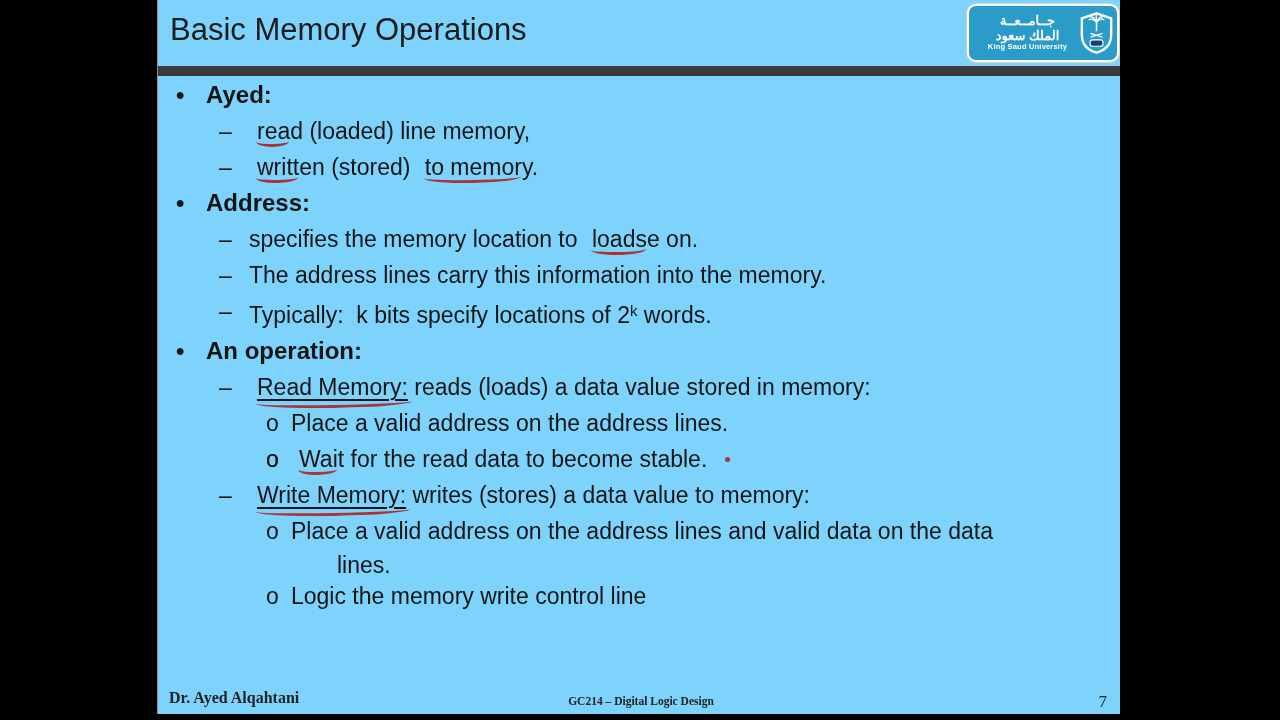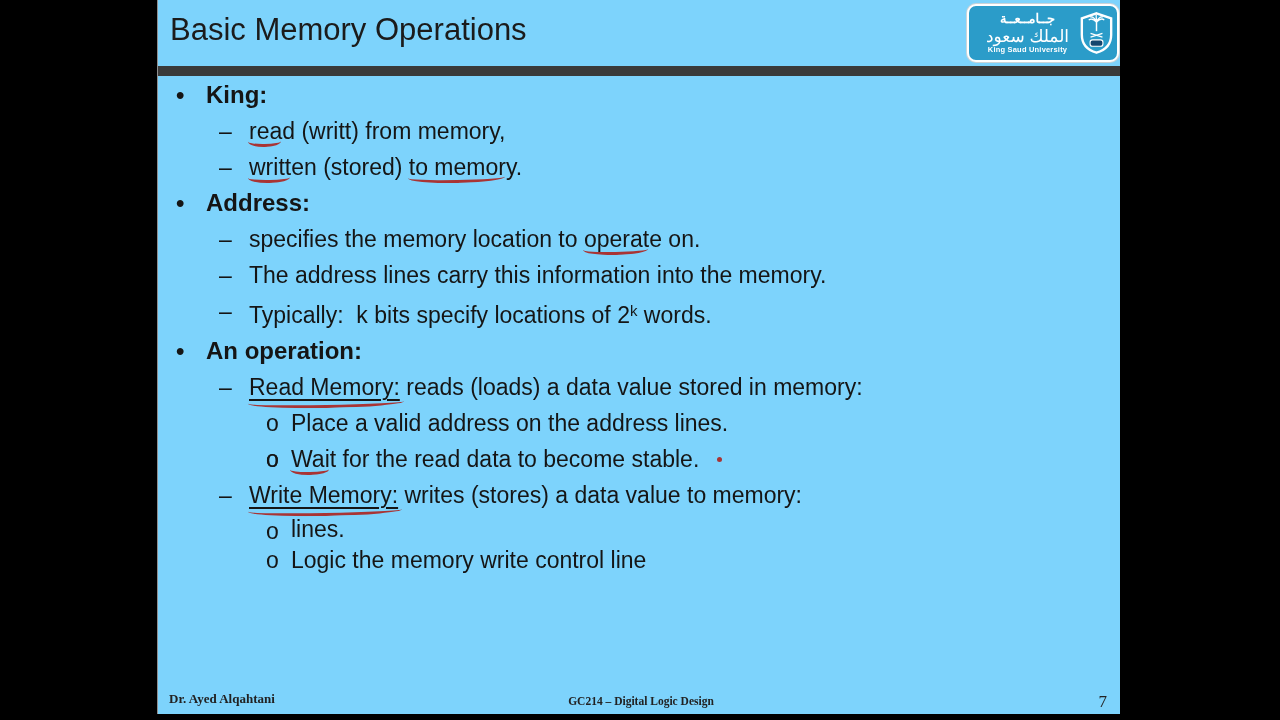--- a/index.html
+++ b/index.html
@@ -16,50 +16,50 @@
   .title{position:absolute;left:12px;top:12px;font-size:31px;color:#1b1b1b;}
   .sep{position:absolute;left:0;top:66px;width:100%;height:10px;background:#3a3a3a;}
 
   
   .logo{position:absolute;left:809px;top:4px;width:152px;height:58px;
         background:#2b9cc9;border:2px solid #fff;border-radius:9px;
         box-shadow:0 0 0 1px #c9d4d9;box-sizing:border-box;
         display:flex;align-items:center;padding:3px 4px 3px 8px;justify-content:flex-end;}
   .logo-text{flex:1;text-align:center;color:#fff;line-height:1.12;}
   .logo-ar1{font-size:13px;font-weight:bold;}
-  .logo-ar2{font-size:17px;font-weight:normal;}
+  .logo-ar2{font-size:13px;font-weight:bold;}
   .logo-en{font-size:7.5px;letter-spacing:.2px;white-space:nowrap;font-weight:bold;}
   .shield{width:33px;height:44px;flex:0 0 auto;margin-left:2px;}
 
   
   .content{position:absolute;left:0;top:77px;width:100%;}
   .line{position:relative;font-size:23px;color:#151515;line-height:36px;}
   .line .marker{position:absolute;top:0;}
   .l1{padding-left:48px;font-weight:bold;font-size:24px;}
   .l1 .marker{left:18px;}
   .l2{padding-left:91px;}
   .l2 .marker{left:61px;}
   .l3{padding-left:133px;}
   .l3 .marker{left:108px;}
-  .controw{padding-left:133px;line-height:32px;}
+  .controw{padding-left:133px;line-height:32px;margin-left:46px;}
   .tight{line-height:31px;}
 
   
-  .rm{position:relative;}
+  .rm{position:relative;margin-left:8px;}
   .rm::after{content:"";position:absolute;left:-1px;right:1px;bottom:-3px;height:8px;
              border-bottom:3px solid #a93434;border-radius:50%;transform:rotate(-1deg);}
   .ul{text-decoration:underline;text-decoration-thickness:1.5px;text-underline-offset:4px;}
   .ul.rm::after{bottom:-8px;right:-4px;}
   .red-dot{display:inline-block;width:5px;height:5px;border-radius:50%;
            background:#a93434;margin-left:18px;vertical-align:5px;}
   .sup{font-size:15px;vertical-align:7px;}
 
   
   .f-author{position:absolute;left:11px;bottom:7px;color:#222;
-            font-family:"Liberation Serif",serif;font-weight:bold;font-size:13px;}
+            font-family:"Liberation Serif",serif;font-weight:bold;font-size:16px;}
   .f-course{position:absolute;left:0;right:13px;bottom:7px;text-align:center;color:#222;
             font-family:"Liberation Serif",serif;font-weight:bold;font-size:11.5px;padding-left:17px;}
   .f-page{position:absolute;right:13px;bottom:2px;color:#222;
           font-family:"Liberation Serif",serif;font-size:17px;}
 </style>
 </head>
 <body>
 
 <div class="stage">
   <div class="letterbox left"></div>
@@ -80,34 +80,34 @@
         <path d="M18 11 v10" stroke="#ffffff" stroke-width="1.6" fill="none"></path>
         <path d="M18 11 C14.5 7.5 11.5 7 9.5 9 M18 11 C16 6.5 13 5 11 5.5 M18 11 C18 5.5 17 4 18 3 M18 11 C20 6.5 23 5 25 5.5 M18 11 C21.5 7.5 24.5 7 26.5 9" fill="none" stroke="#ffffff" stroke-width="1.4"></path>
         <path d="M11.5 23.5 L24.5 27.5 M24.5 23.5 L11.5 27.5" stroke="#ffffff" stroke-width="1.4"></path>
         <rect x="11" y="30.5" width="14" height="7" rx="2.5" fill="#15456e" stroke="#ffffff" stroke-width="1.2"></rect>
       </svg>
     </div>
 
     <div class="sep"></div>
 
     <div class="content">
-      <div class="line l1"><span class="marker">•</span><span>King:</span></div>
-      <div class="line l2"><span class="marker">–</span><span class="rm">rea</span><span>d (writt) from memory,</span></div>
+      <div class="line l1"><span class="marker">•</span><span>Ayed:</span></div>
+      <div class="line l2"><span class="marker">–</span><span class="rm">rea</span><span>d (loaded) line memory,</span></div>
       <div class="line l2"><span class="marker">–</span><span class="rm">writt</span><span>en (stored) </span><span class="rm">to memor</span><span>y.</span></div>
       <div class="line l1"><span class="marker">•</span><span>Address:</span></div>
-      <div class="line l2"><span class="marker">–</span><span>specifies the memory location to </span><span class="rm">operat</span><span>e on.</span></div>
+      <div class="line l2"><span class="marker">–</span><span>specifies the memory location to </span><span class="rm">loads</span><span>e on.</span></div>
       <div class="line l2"><span class="marker">–</span><span>The address lines carry this information into the memory.</span></div>
       <div class="line l2"><span class="marker">–</span><span>Typically:&nbsp; k bits specify locations of 2</span><span class="sup">k</span><span> words.</span></div>
       <div class="line l1"><span class="marker">•</span><span>An operation:</span></div>
       <div class="line l2"><span class="marker">–</span><span class="ul rm">Read Memory:</span><span> reads (loads) a data value stored in memory:</span></div>
       <div class="line l3"><span class="marker">o</span><span>Place a valid address on the address lines.</span></div>
       <div class="line l3"><span class="marker">o</span></div>
       <div class="line l3"><span class="marker">o</span><span class="rm">Wai</span><span>t for the read data to become stable.</span><span class="red-dot"></span></div>
       <div class="line l2"><span class="marker">–</span><span class="ul rm">Write Memory:</span><span> writes (stores) a data value to memory:</span></div>
-      <div class="line l3"><span class="marker">o</span></div>
+      <div class="line l3"><span class="marker">o</span><span>Place a valid address on the address lines and valid data on the data</span></div>
       <div class="line controw"><span>lines.</span></div>
       <div class="line l3 tight"><span class="marker">o</span><span>Logic the memory write control line</span></div>
     </div>
 
     <div class="f-author">Dr. Ayed Alqahtani</div>
     <div class="f-course">GC214 – Digital Logic Design</div>
     <div class="f-page">7</div>
   </div>
 </div>
 

